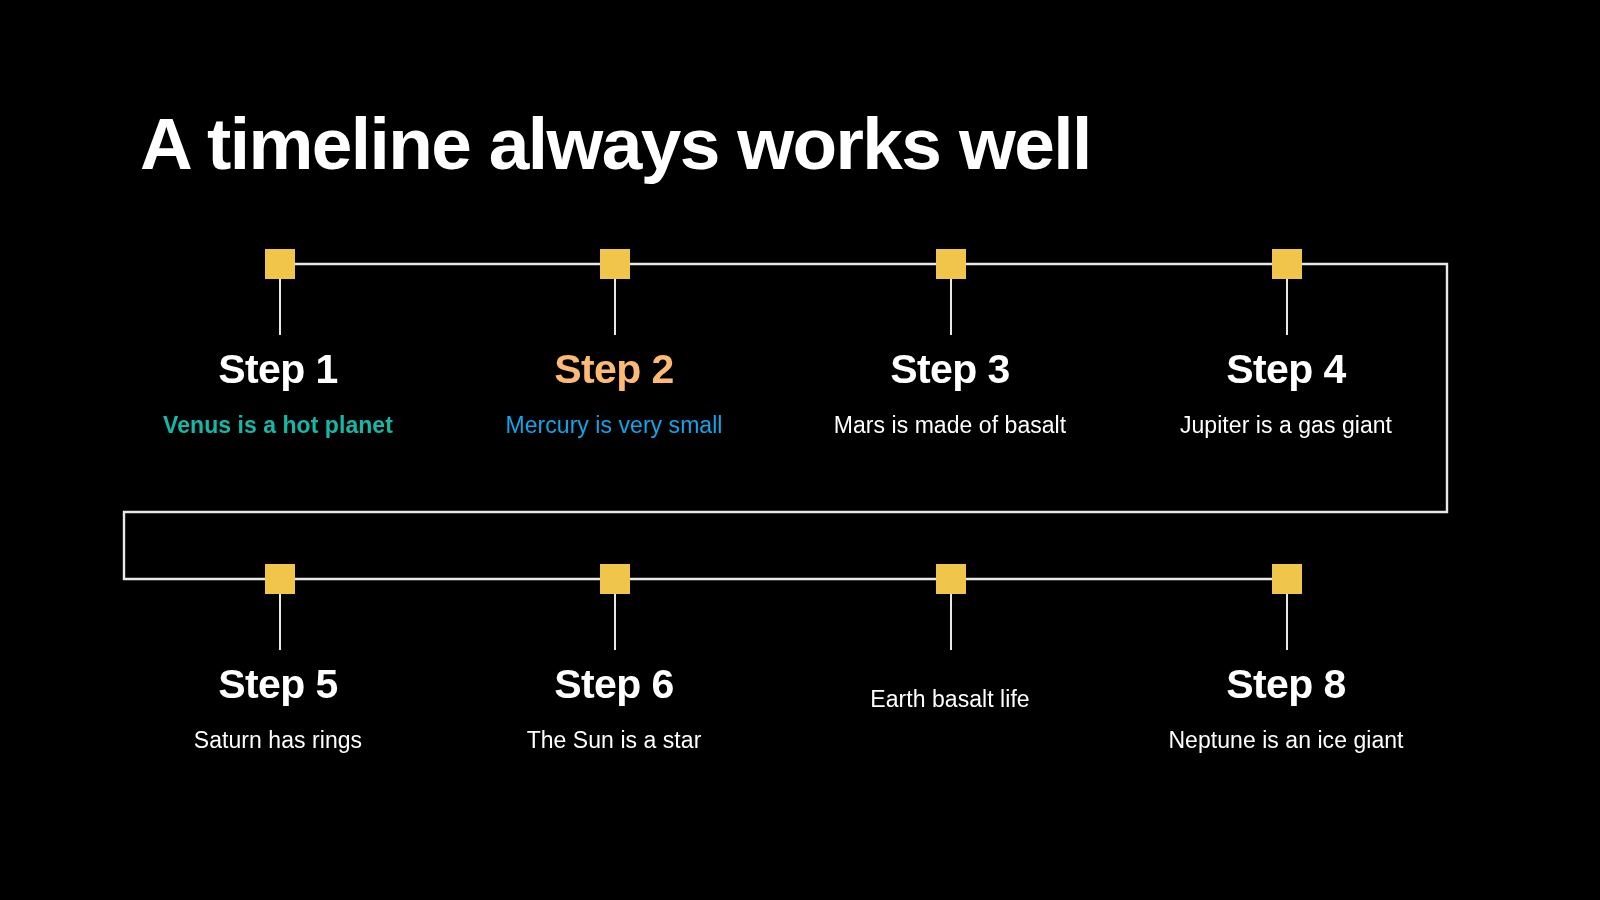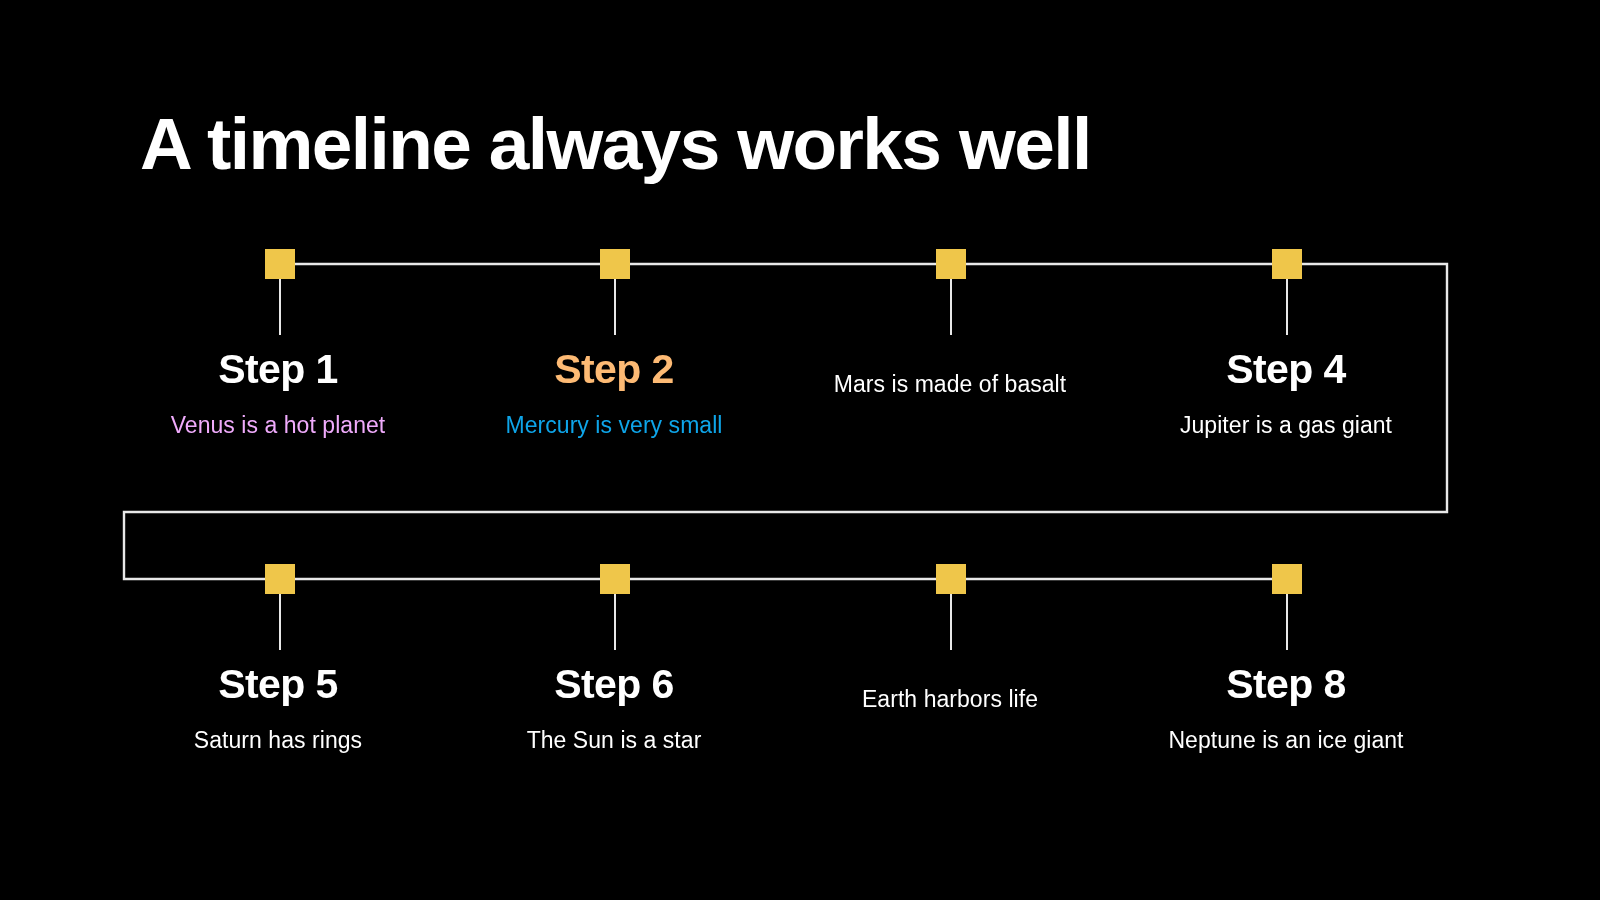--- a/index.html
+++ b/index.html
@@ -103,49 +103,50 @@
   <div class="marker" style="left: 600px; top: 234px; background: rgb(239, 198, 74);"></div>
   <div class="marker" style="left: 936px; top: 234px; background: rgb(239, 198, 74);"></div>
   <div class="marker" style="left: 1272px; top: 234px; background: rgb(239, 198, 74);"></div>
   <div class="marker" style="left: 265px; top: 549px; background: rgb(239, 198, 74);"></div>
   <div class="marker" style="left: 600px; top: 549px; background: rgb(239, 198, 74);"></div>
   <div class="marker" style="left: 936px; top: 549px; background: rgb(239, 198, 74);"></div>
   <div class="marker" style="left: 1272px; top: 549px; background: rgb(239, 198, 74);"></div>
 
   <div class="step" style="left:98px; top:334px;">
     <div class="step-title" style="color: rgb(255, 255, 255);">Step 1</div>
-    <div class="step-desc" style="color: #f0abfc;">Venus is a hot planet</div>
+    <div class="step-desc" style="color: #14b8a6; font-weight: bold;">Venus is a hot planet</div>
   </div>
 
   <div class="step" style="left:434px; top:334px;">
     <div class="step-title" style="color: #fdba74;">Step 2</div>
     <div class="step-desc" style="color: #0ea5e9;">Mercury is very small</div>
   </div>
 
   <div class="step" style="left:770px; top:334px;">
+    <div class="step-title" style="color: rgb(255, 255, 255);">Step 3</div>
     <div class="step-desc" style="color: rgb(255, 255, 255);">Mars is made of basalt</div>
   </div>
 
   <div class="step" style="left:1106px; top:334px;">
     <div class="step-title" style="color: rgb(255, 255, 255);">Step 4</div>
     <div class="step-desc" style="color: rgb(255, 255, 255);">Jupiter is a gas giant</div>
   </div>
 
   <div class="step" style="left:98px; top:649px;">
     <div class="step-title" style="color: rgb(255, 255, 255);">Step 5</div>
     <div class="step-desc" style="color: rgb(255, 255, 255);">Saturn has rings</div>
   </div>
 
   <div class="step" style="left:434px; top:649px;">
     <div class="step-title" style="color: rgb(255, 255, 255);">Step 6</div>
     <div class="step-desc" style="color: rgb(255, 255, 255);">The Sun is a star</div>
   </div>
 
   <div class="step" style="left:770px; top:649px;">
-    <div class="step-desc" style="color: rgb(255, 255, 255);">Earth harbors life</div>
+    <div class="step-desc" style="color: rgb(255, 255, 255);">Earth basalt life</div>
   </div>
 
   <div class="step" style="left:1106px; top:649px;">
     <div class="step-title" style="color: rgb(255, 255, 255);">Step 8</div>
     <div class="step-desc" style="color: rgb(255, 255, 255);">Neptune is an ice giant</div>
   </div>
 
 </div>
 
 </body></html>

